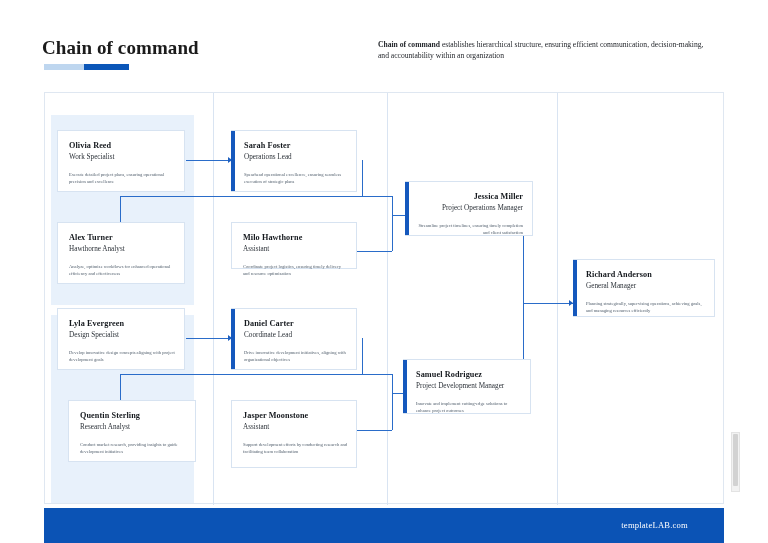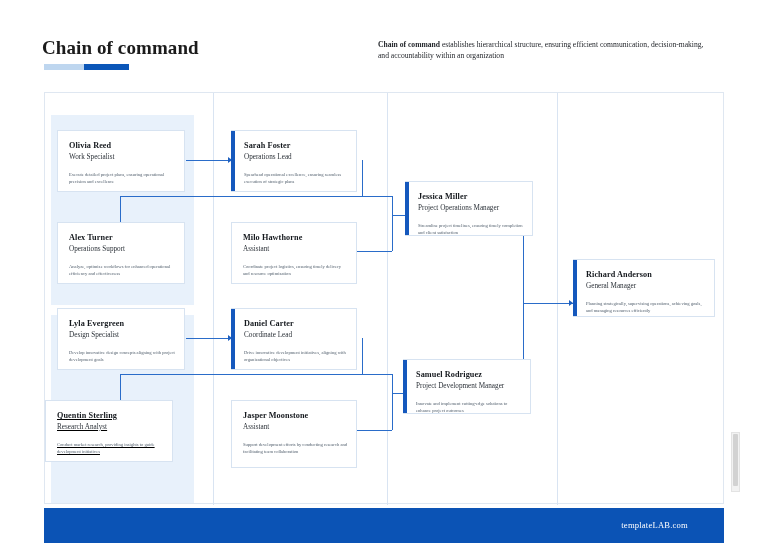--- a/index.html
+++ b/index.html
@@ -168,63 +168,63 @@
     <div class="arw" style="left:524px;top:207px;"></div>
 
     <div class="card" style="left:12px;top:37px;width:128px;height:62px;">
       <div class="nm">Olivia Reed</div>
       <div class="rl">Work Specialist</div>
       <div class="ds">Execute detailed project plans, ensuring operational precision and excellence</div>
     </div>
 
     <div class="card" style="left:12px;top:129px;width:128px;height:62px;">
       <div class="nm">Alex Turner</div>
-      <div class="rl">Operations Support</div>
+      <div class="rl">Hawthorne Analyst</div>
       <div class="ds">Analyze, optimize workflows for enhanced operational efficiency and effectiveness</div>
     </div>
 
     <div class="card" style="left:12px;top:215px;width:128px;height:62px;">
       <div class="nm">Lyla Evergreen</div>
       <div class="rl">Design Specialist</div>
       <div class="ds">Develop innovative design concepts aligning with project development goals</div>
     </div>
 
-    <div class="card" style="left:0;top:307px;width:128px;height:62px;text-decoration:underline;">
+    <div class="card" style="left:23px;top:307px;width:128px;height:62px;">
       <div class="nm">Quentin Sterling</div>
       <div class="rl">Research Analyst</div>
       <div class="ds">Conduct market research, providing insights to guide development initiatives</div>
     </div>
 
     <div class="card accent" style="left:186px;top:37px;width:126px;height:62px;">
       <div class="bar"></div>
       <div class="nm">Sarah Foster</div>
       <div class="rl">Operations Lead</div>
       <div class="ds">Spearhead operational excellence, ensuring seamless execution of strategic plans</div>
     </div>
 
-    <div class="card" style="left:186px;top:129px;width:126px;height:62px;">
+    <div class="card" style="left:186px;top:129px;width:126px;height:47px;">
       <div class="nm">Milo Hawthorne</div>
       <div class="rl">Assistant</div>
       <div class="ds">Coordinate project logistics, ensuring timely delivery and resource optimization</div>
     </div>
 
     <div class="card accent" style="left:186px;top:215px;width:126px;height:62px;">
       <div class="bar"></div>
       <div class="nm">Daniel Carter</div>
       <div class="rl">Coordinate Lead</div>
       <div class="ds">Drive innovative development initiatives, aligning with organizational objectives</div>
     </div>
 
     <div class="card" style="left:186px;top:307px;width:126px;height:68px;">
       <div class="nm">Jasper Moonstone</div>
       <div class="rl">Assistant</div>
       <div class="ds">Support development efforts by conducting research and facilitating team collaboration</div>
     </div>
 
-    <div class="card accent" style="left:360px;top:88px;width:128px;height:55px;">
+    <div class="card accent" style="left:360px;top:88px;width:128px;height:55px;text-align:right;">
       <div class="bar"></div>
       <div class="nm">Jessica Miller</div>
       <div class="rl">Project Operations Manager</div>
       <div class="ds">Streamline project timelines, ensuring timely completion and client satisfaction</div>
     </div>
 
     <div class="card accent" style="left:358px;top:266px;width:128px;height:55px;">
       <div class="bar"></div>
       <div class="nm">Samuel Rodriguez</div>
       <div class="rl">Project Development Manager</div>

